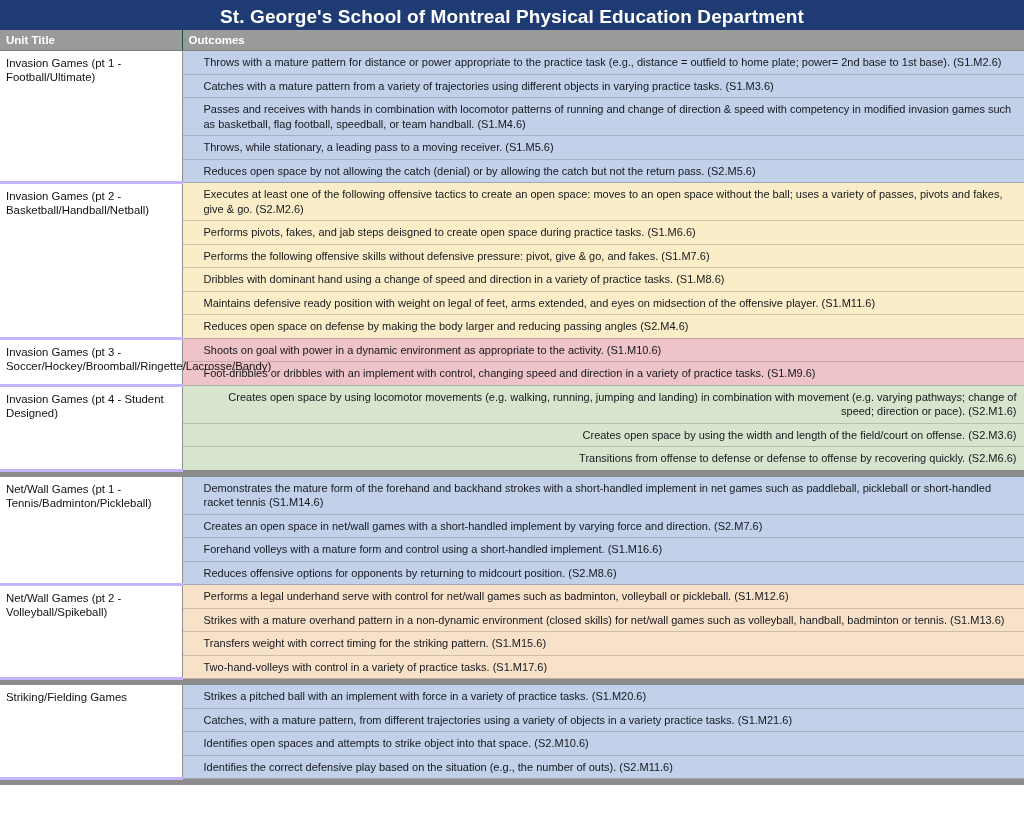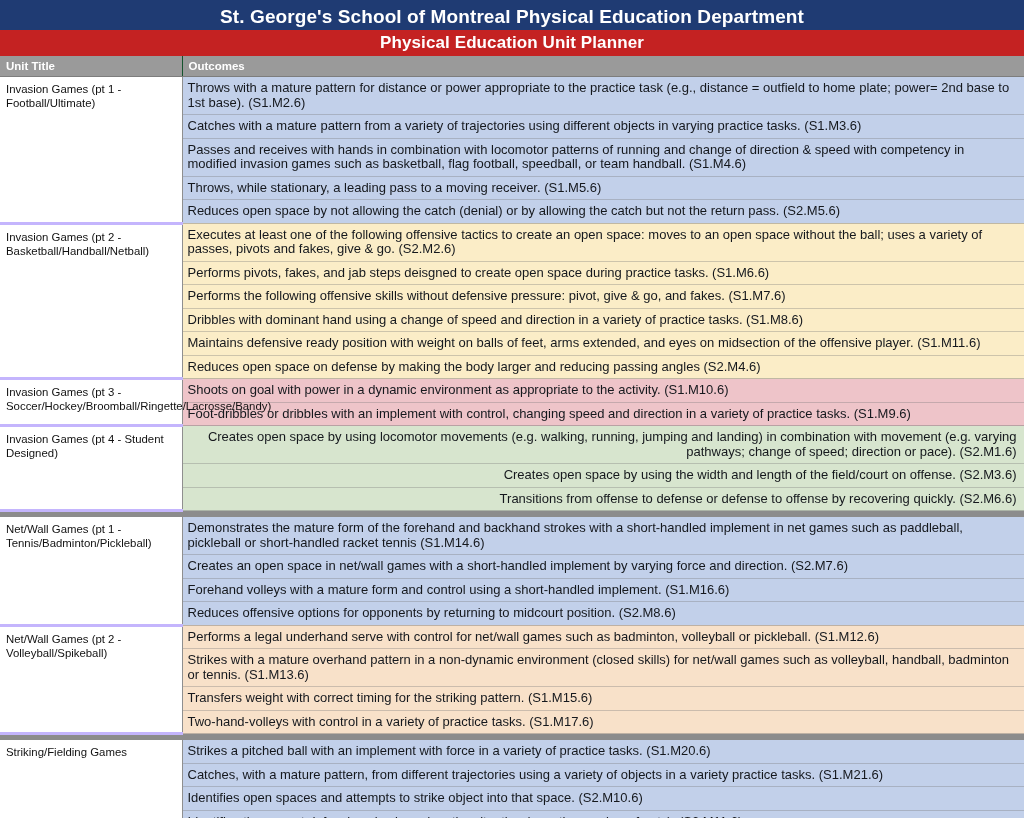--- a/index.html
+++ b/index.html
@@ -73,23 +73,23 @@
     padding: 5px 6px 4px 6px;
     border-right: 1px solid #8f8f8f;
     border-bottom: 3px solid #c4b5fd;
     line-height: 14px;
     font-size: 11.4px;
     color: #111111;
     box-sizing: border-box;
   }
   td.outcome-cell {
     vertical-align: top;
-    padding: 4px 7px 4px 5px;
+    padding: 4px 7px 4px 21px;
     line-height: 14.5px;
-    font-size: 13px;
+    font-size: 11px;
     color: #15181d;
     border-bottom: 1px solid rgba(120,120,120,.35);
     border-right: 1px solid rgba(120,120,120,.3);
     box-sizing: border-box;
   }
   tr.grp-last td.outcome-cell { border-bottom: 1px solid rgba(120,120,120,.45); }
 
   
   .bg-blue   { background: #c2d0ea; }
   .bg-cream  { background: #fbedc7; }
@@ -107,21 +107,20 @@
     font-size: 0;
   }
 </style>
 </head>
 <body>
 
 <div class="page">
 
   <div class="title-bar primary">St. George's School of Montreal Physical Education Department</div>
 
-  <div class="title-bar secondary">Physical Education Unit Planner</div>
 
   <table class="planner">
     <colgroup>
       <col class="c-unit">
       <col class="c-out">
     </colgroup>
     <thead>
       <tr>
         <th>Unit Title</th>
         <th>Outcomes</th>
@@ -151,21 +150,21 @@
         <tr>
           <td class="outcome-cell bg-cream">Performs pivots, fakes, and jab steps deisgned to create open space during practice tasks. (S1.M6.6)</td>
         </tr>
         <tr>
           <td class="outcome-cell bg-cream">Performs the following offensive skills without defensive pressure: pivot, give &amp; go, and fakes. (S1.M7.6)</td>
         </tr>
         <tr>
           <td class="outcome-cell bg-cream">Dribbles with dominant hand using a change of speed and direction in a variety of practice tasks. (S1.M8.6)</td>
         </tr>
         <tr>
-          <td class="outcome-cell bg-cream">Maintains defensive ready position with weight on balls of feet, arms extended, and eyes on midsection of the offensive player. (S1.M11.6)</td>
+          <td class="outcome-cell bg-cream">Maintains defensive ready position with weight on legal of feet, arms extended, and eyes on midsection of the offensive player. (S1.M11.6)</td>
         </tr>
         <tr class="grp-last">
           <td class="outcome-cell bg-cream">Reduces open space on defense by making the body larger and reducing passing angles (S2.M4.6)</td>
         </tr>
         <tr>
           <td class="unit-cell" rowspan="2">Invasion Games (pt 3 - Soccer/Hockey/Broomball/Ringette/Lacrosse/Bandy)</td>
           <td class="outcome-cell bg-pink">Shoots on goal with power in a dynamic environment as appropriate to the activity. (S1.M10.6)</td>
         </tr>
         <tr class="grp-last">
           <td class="outcome-cell bg-pink">Foot-dribbles or dribbles with an implement with control, changing speed and direction in a variety of practice tasks. (S1.M9.6)</td>

